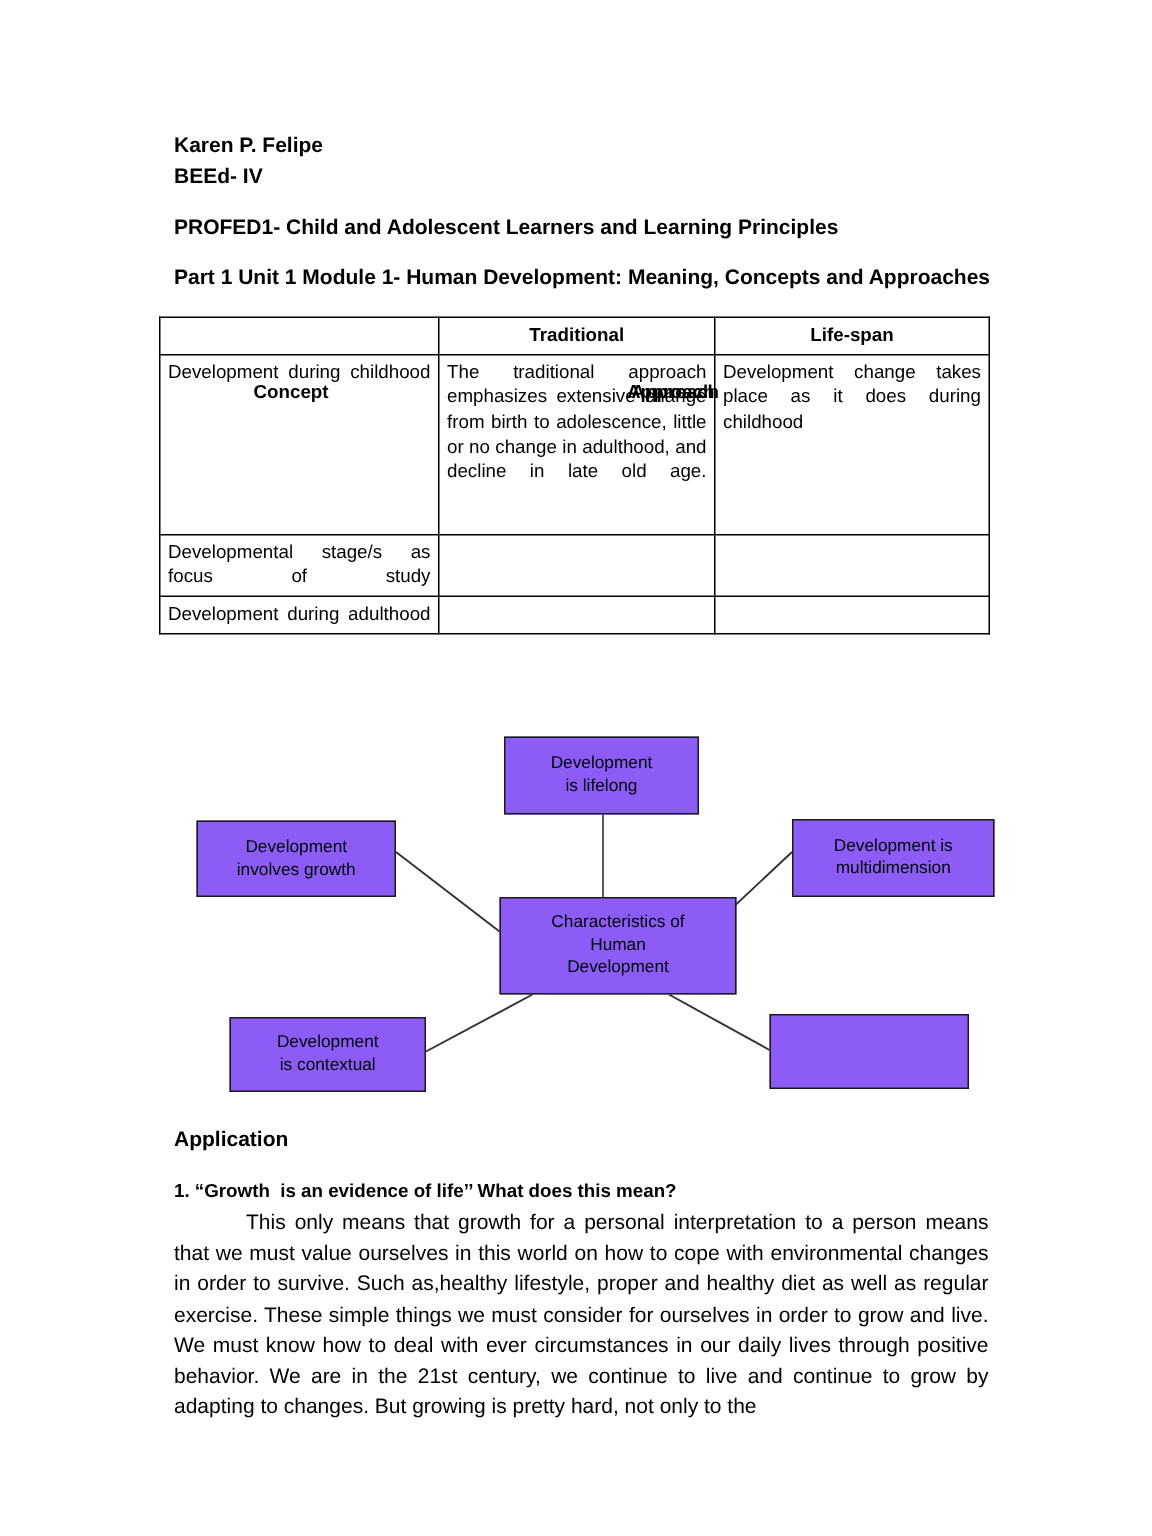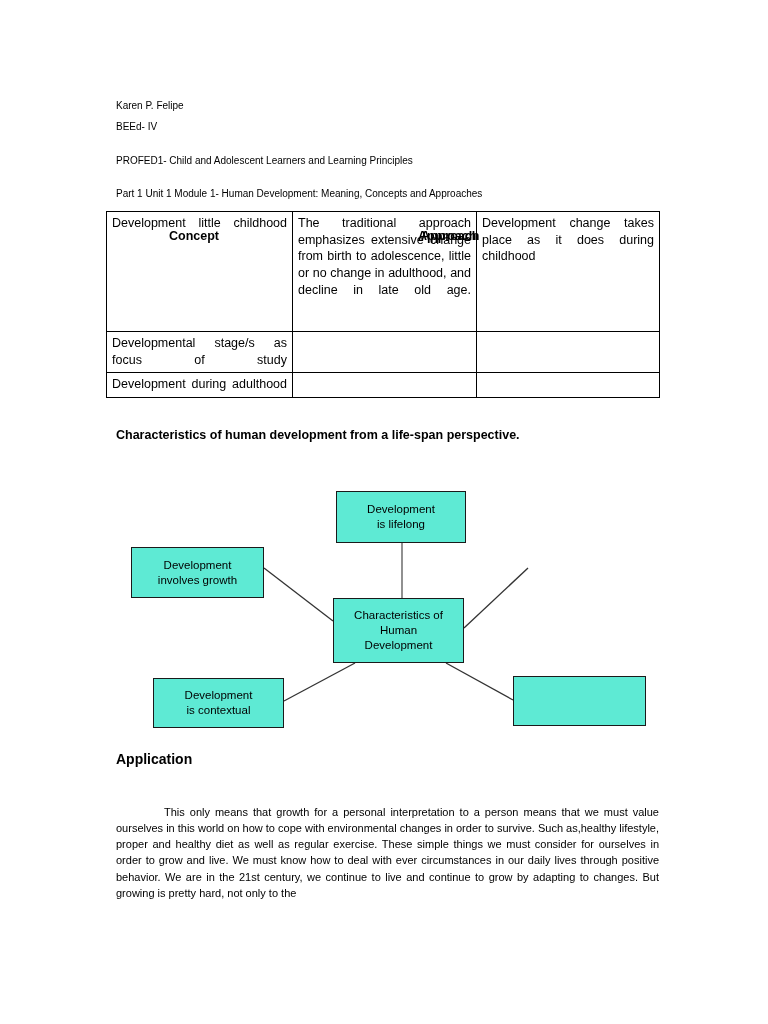--- a/index.html
+++ b/index.html
@@ -20,25 +20,24 @@
     position: absolute;
     left: 0; top: 0;
     width: 768px;
     height: 1024px;
   }
 
   
   .hdr {
     position: absolute;
     left: 116px;
-    font-weight: normal;
-    font-size: 10px;
+    font-weight: bold;
+    font-size: 14px;
     line-height: 1.0;
     white-space: pre;
-    margin-top: 12px;
   }
   #hdr-name  { top: 89px;  }
   #hdr-prog  { top: 110px; }
   #hdr-course{ top: 144px; }
   #hdr-part  { top: 177px; }
 
   
   .cmp-table {
     position: absolute;
     left: 106px;
@@ -110,36 +109,36 @@
     height: 262px;
   }
   #diagram svg {
     position: absolute;
     left: 0; top: 0;
     width: 560px;
     height: 262px;
   }
   .dbox {
     position: absolute;
-    background: #5eead4;
+    background: #8b5cf6;
     border: 1.4px solid #1a1a1a;
     box-sizing: border-box;
     display: flex;
     align-items: center;
     justify-content: center;
     text-align: center;
     font-size: 11.5px;
     line-height: 1.28;
     color: #000000;
     white-space: pre-line;
   }
   #box-lifelong      { left: 226px; top: 11px;  width: 130px; height: 52px; }
   #box-growth        { left: 21px;  top: 67px;  width: 133px; height: 51px; }
   #box-multidim      { left: 418px; top: 66px;  width: 135px; height: 52px; }
-  #box-center        { left: 223px; top: 118px; width: 131px; height: 65px; }
+  #box-center        { left: 223px; top: 118px; width: 158px; height: 65px; }
   #box-contextual    { left: 43px;  top: 198px; width: 131px; height: 50px; }
   #box-empty         { left: 403px; top: 196px; width: 133px; height: 50px; }
 
   
   #app-title {
     position: absolute;
     left: 116px;
     top: 751px;
     font-weight: bold;
     font-size: 14px;
@@ -151,21 +150,21 @@
     top: 787px;
     font-weight: bold;
     font-size: 12.5px;
     white-space: pre;
   }
   #answer {
     position: absolute;
     left: 116px;
     top: 804px;
     width: 543px;
-    font-size: 11px;
+    font-size: 14px;
     line-height: 1.47;
     text-align: justify;
     text-indent: 48px;
   }
 </style>
 </head>
 <body>
 
 <div class="page">
 
@@ -174,23 +173,28 @@
   <div class="hdr" id="hdr-course">PROFED1- Child and Adolescent Learners and Learning Principles</div>
   <div class="hdr" id="hdr-part">Part 1 Unit 1 Module 1- Human Development: Meaning, Concepts and Approaches</div>
 
   <table class="cmp-table">
     <colgroup>
       <col class="col-a">
         <col class="col-b">
         <col class="col-c">
     </colgroup>
     <tbody>
+      <tr>
+        <td></td>
+        <td class="th-center">Traditional</td>
+        <td class="th-center">Life-span</td>
+      </tr>
       <tr class="r-tall">
         <td class="overlap">
-          <span class="under">Development          little
+          <span class="under">Development          during
 childhood</span>
           <span class="over" id="ov-concept">Concept</span>
         </td>
         <td class="overlap">
           <span class="under">The traditional approach
 emphasizes extensive
 change from birth to
 adolescence, little or no
 change in adulthood, and
 decline in late old age.</span>
@@ -212,39 +216,41 @@
       </tr>
       <tr>
         <td class="cell-justify">Development          during
 adulthood</td>
         <td></td>
         <td></td>
       </tr>
     </tbody>
   </table>
 
-  <div id="caption">Characteristics of human development from a life-span perspective.</div>
 
   <div id="diagram">
     <svg viewBox="0 0 560 262">
       <line x1="292" y1="63" x2="292" y2="118" stroke="#555555" stroke-width="1.3"></line>
       <line x1="154" y1="88" x2="223" y2="141" stroke="#333333" stroke-width="1.3"></line>
       <line x1="418" y1="88" x2="354" y2="148" stroke="#333333" stroke-width="1.3"></line>
       <line x1="174" y1="221" x2="245" y2="183" stroke="#333333" stroke-width="1.3"></line>
       <line x1="403" y1="220" x2="336" y2="183" stroke="#333333" stroke-width="1.3"></line>
     </svg>
 
     <div class="dbox" id="box-lifelong">Development
 is lifelong</div>
     <div class="dbox" id="box-growth">Development
 involves growth</div>
+    <div class="dbox" id="box-multidim">Development is
+multidimension</div>
     <div class="dbox" id="box-center">Characteristics of
 Human
 Development</div>
     <div class="dbox" id="box-contextual">Development
 is contextual</div>
     <div class="dbox" id="box-empty"></div>
   </div>
 
   <div id="app-title">Application</div>
+  <div id="q1">1. “Growth  is an evidence of life’’ What does this mean?</div>
   <div id="answer">This only means that growth for a personal interpretation to a person means that we must value ourselves in this world on how to cope with environmental changes in order to survive. Such as,healthy lifestyle, proper and healthy diet as well as regular exercise. These simple things we must consider for ourselves in order to grow and live. We must know how to deal with ever circumstances in our daily lives through positive behavior. We are in the 21st century, we continue to live and continue to grow by adapting to changes. But growing is pretty hard, not only to the</div>
 
 </div>
 
 </body></html>

